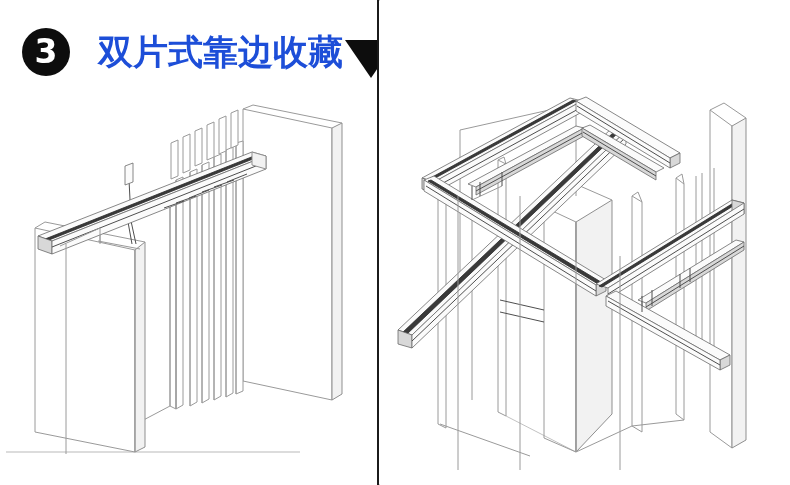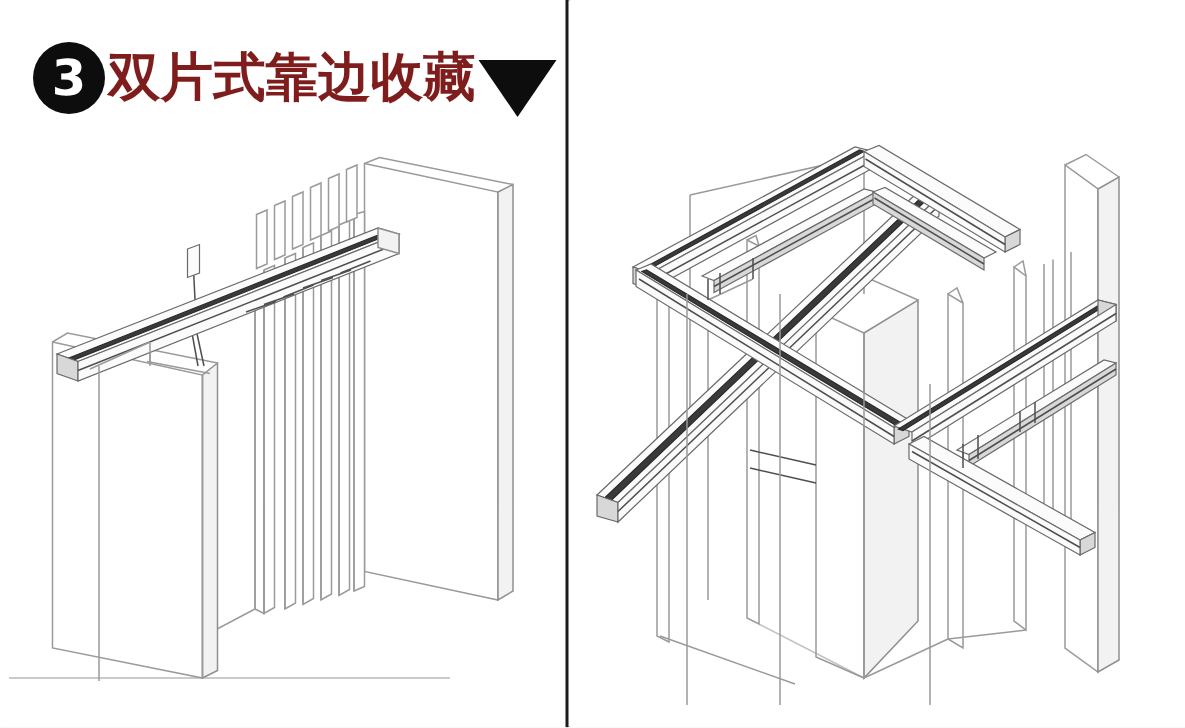--- a/index.html
+++ b/index.html
@@ -70,23 +70,23 @@
     font-weight: bold;
     line-height: 1;
     flex: 0 0 auto;
     font-family: "DejaVu Sans", sans-serif;
     padding-bottom: 2px;
     box-sizing: border-box;
   }
   .title {
     font-size: 35px;
     font-weight: bold;
-    color: #7f1d1d;
+    color: #1d4ed8;
     letter-spacing: 0px;
-    margin-left: 2px;
+    margin-left: 28px;
     line-height: 1;
     font-family: "DejaVu Sans", "Liberation Sans", sans-serif;
   }
 
   .caret {
     width: 0;
     height: 0;
     border-left: 26px solid transparent;
     border-right: 26px solid transparent;
     border-top: 38px solid #0d0d0d;

